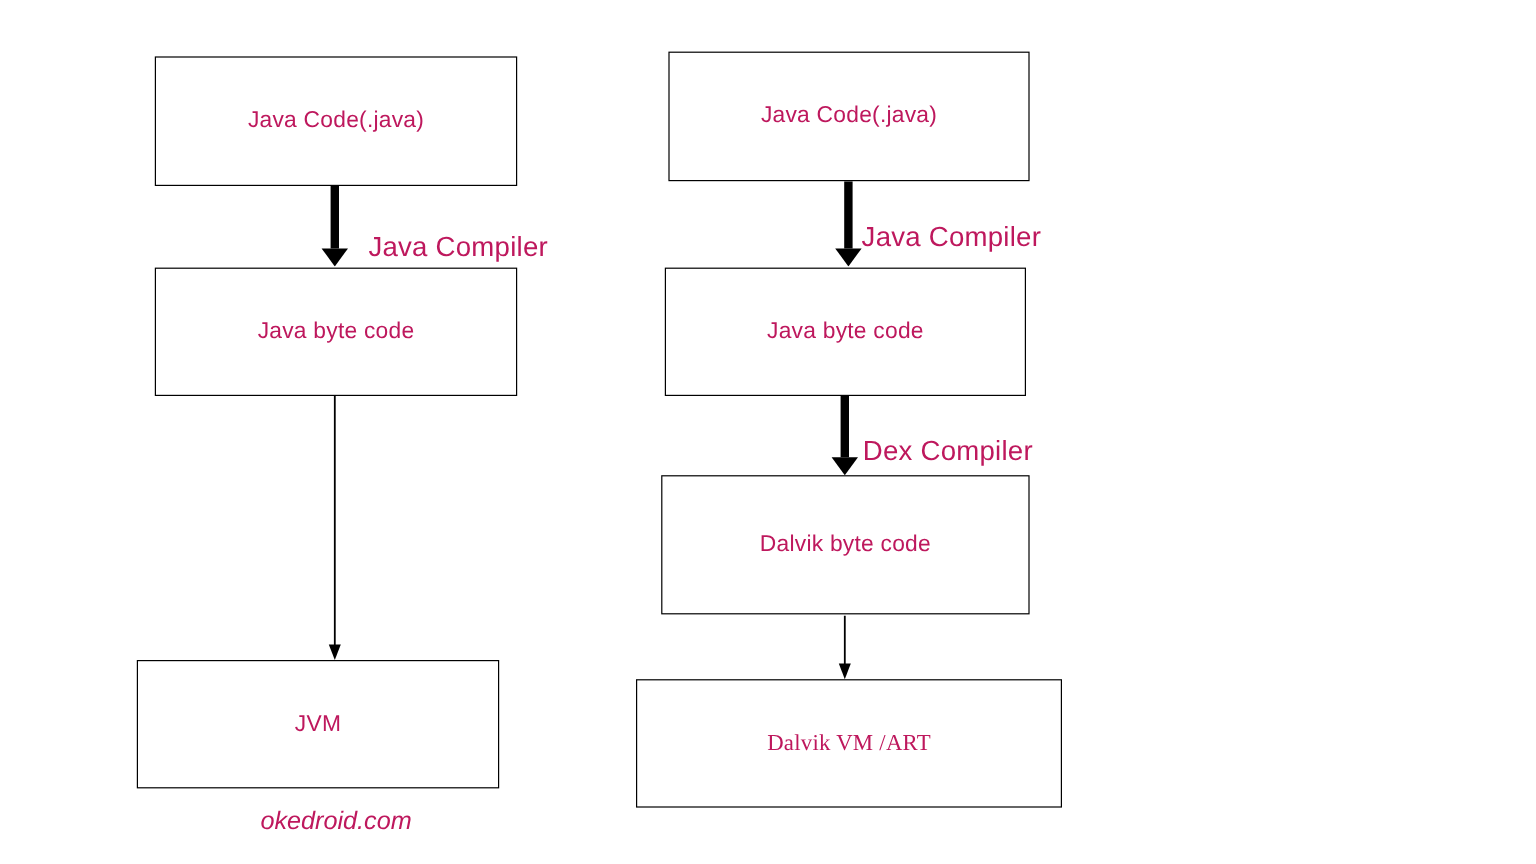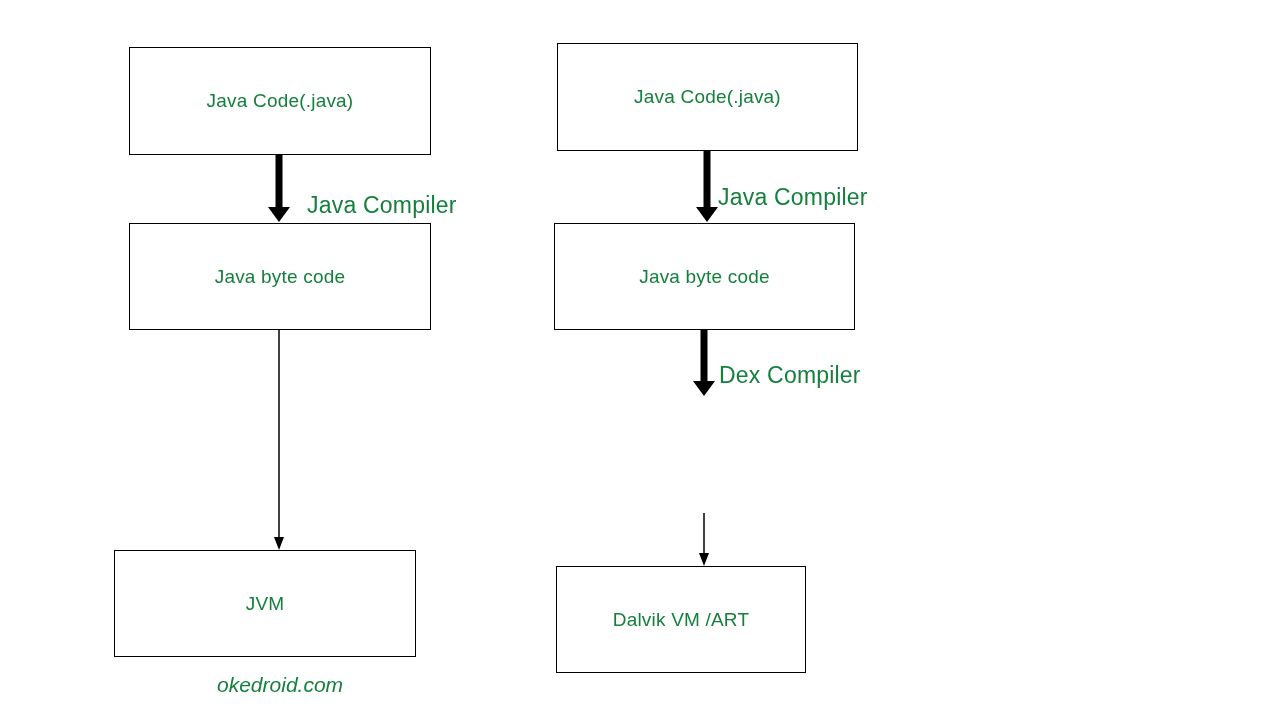--- a/index.html
+++ b/index.html
@@ -2,21 +2,21 @@
 <html><head>
 <meta charset="utf-8">
 <style>
   html, body { margin: 0; padding: 0; background: #ffffff; }
   .canvas {
     position: relative;
     width: 1280px;
     height: 720px;
     background: #ffffff;
     font-family: "Liberation Sans", sans-serif;
-    color: #15803d;
+    color: #be185d;
     overflow: hidden;
   }
   .box {
     position: absolute;
     border: 1px solid #000000;
     background: #ffffff;
     display: flex;
     align-items: center;
     justify-content: center;
     font-size: 19px;
@@ -46,21 +46,21 @@
   #l-box3 { left: 114px; top: 550px; width: 302px; height: 107px; }
   #l-arrow1 { left: 267px; top: 155px; }
   #l-arrow2 { left: 273px; top: 330px; }
   #l-label1 { left: 307px; top: 195px; }
   #wm { left: 217px; top: 673px; }
 
   
   #r-box1 { left: 557px; top: 43px;  width: 301px; height: 108px; }
   #r-box2 { left: 554px; top: 223px; width: 301px; height: 107px; }
   #r-box3 { left: 551px; top: 396px; width: 307px; height: 116px; }
-  #r-box4 { left: 556px; top: 566px; width: 250px; height: 107px; }
+  #r-box4 { left: 530px; top: 566px; width: 355px; height: 107px; font-family: Liberation Serif, serif; }
   #r-arrow1 { left: 695px; top: 151px; }
   #r-arrow2 { left: 692px; top: 330px; }
   #r-arrow3 { left: 698px; top: 513px; }
   #r-label1 { left: 718px; top: 187px; }
   #r-label2 { left: 719px; top: 365px; }
 </style>
 </head>
 <body>
 
 <div class="canvas">
@@ -96,20 +96,21 @@
 
   <div class="box" id="r-box2">Java byte code</div>
 
   <svg class="arrow" id="r-arrow2" width="24" height="66">
     <line x1="12" y1="0" x2="12" y2="51" stroke="#000000" stroke-width="7"></line>
     <polygon points="1,51 23,51 12,66" fill="#000000"></polygon>
   </svg>
 
   <div class="arrow-label" id="r-label2">Dex Compiler</div>
 
+  <div class="box" id="r-box3">Dalvik byte code</div>
 
   <svg class="arrow" id="r-arrow3" width="12" height="53">
     <line x1="6" y1="0" x2="6" y2="41" stroke="#000000" stroke-width="1.5"></line>
     <polygon points="1,40 11,40 6,53" fill="#000000"></polygon>
   </svg>
 
   <div class="box" id="r-box4">Dalvik VM /ART</div>
 
 </div>
 

